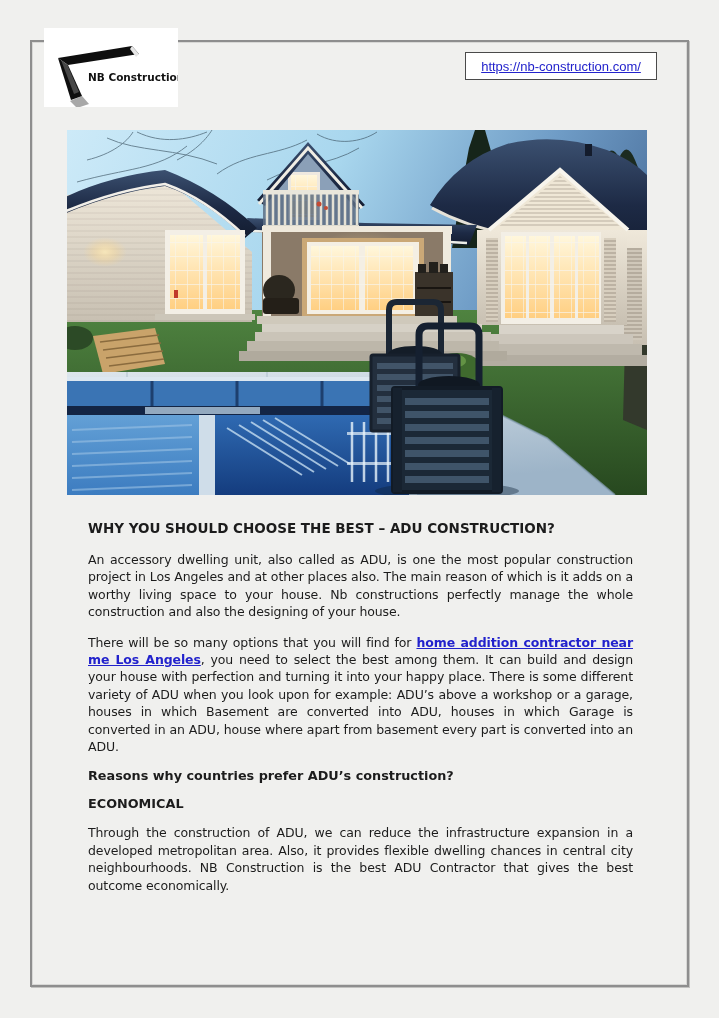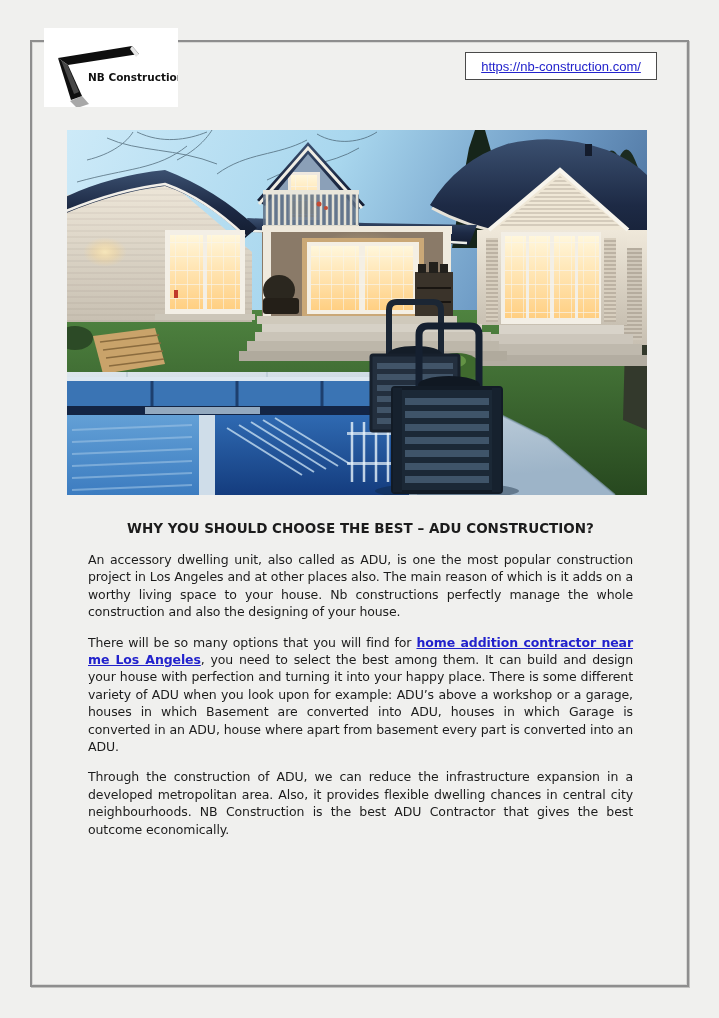--- a/index.html
+++ b/index.html
@@ -44,21 +44,20 @@
     width:580px; height:365px;
     overflow:hidden;
   }
   .photo svg { display:block; width:100%; height:100%; }
   .article {
     position:absolute; left:88px; top:520px;
     width:545px;
   }
   .article h1 {
     font-size:13.5px; font-weight:bold;
-    text-align:center;
     margin:0 0 15px 0;
   }
   .article p {
     font-size:12.5px; line-height:17.4px;
     text-align:justify;
     letter-spacing:-0.1px;
     margin:4px 0 13px 0;
   }
   .article h2, .article h3 {
     font-size:12.8px; font-weight:bold;
@@ -328,14 +327,16 @@
         <rect x="338" y="346" width="84" height="7"></rect>
       </g>
     </g>
   </svg>
 </div>
 
 <div class="article">
   <h1>WHY YOU SHOULD CHOOSE THE BEST – ADU CONSTRUCTION?</h1>
   <p>An accessory dwelling unit, also called as ADU, is one the most popular construction project in Los Angeles and at other places also. The main reason of which is it adds on a worthy living space to your house. Nb constructions perfectly manage the whole construction and also the designing of your house.</p>
   <p><span>There will be so many options that you will find for </span><a class="inline-link">home addition contractor near me Los Angeles</a><span>, you need to select the best among them. It can build and design your house with perfection and turning it into your happy place. There is some different variety of ADU when you look upon for example: ADU’s above a workshop or a garage, houses in which Basement are converted into ADU, houses in which Garage is converted in an ADU, house where apart from basement every part is converted into an ADU.</span></p>
+  <h2>Reasons why countries prefer ADU’s construction?</h2>
+  <h3>ECONOMICAL</h3>
   <p>Through the construction of ADU, we can reduce the infrastructure expansion in a developed metropolitan area. Also, it provides flexible dwelling chances in central city neighbourhoods. NB Construction is the best ADU Contractor that gives the best outcome economically.</p>
 </div>
 
 </body></html>

